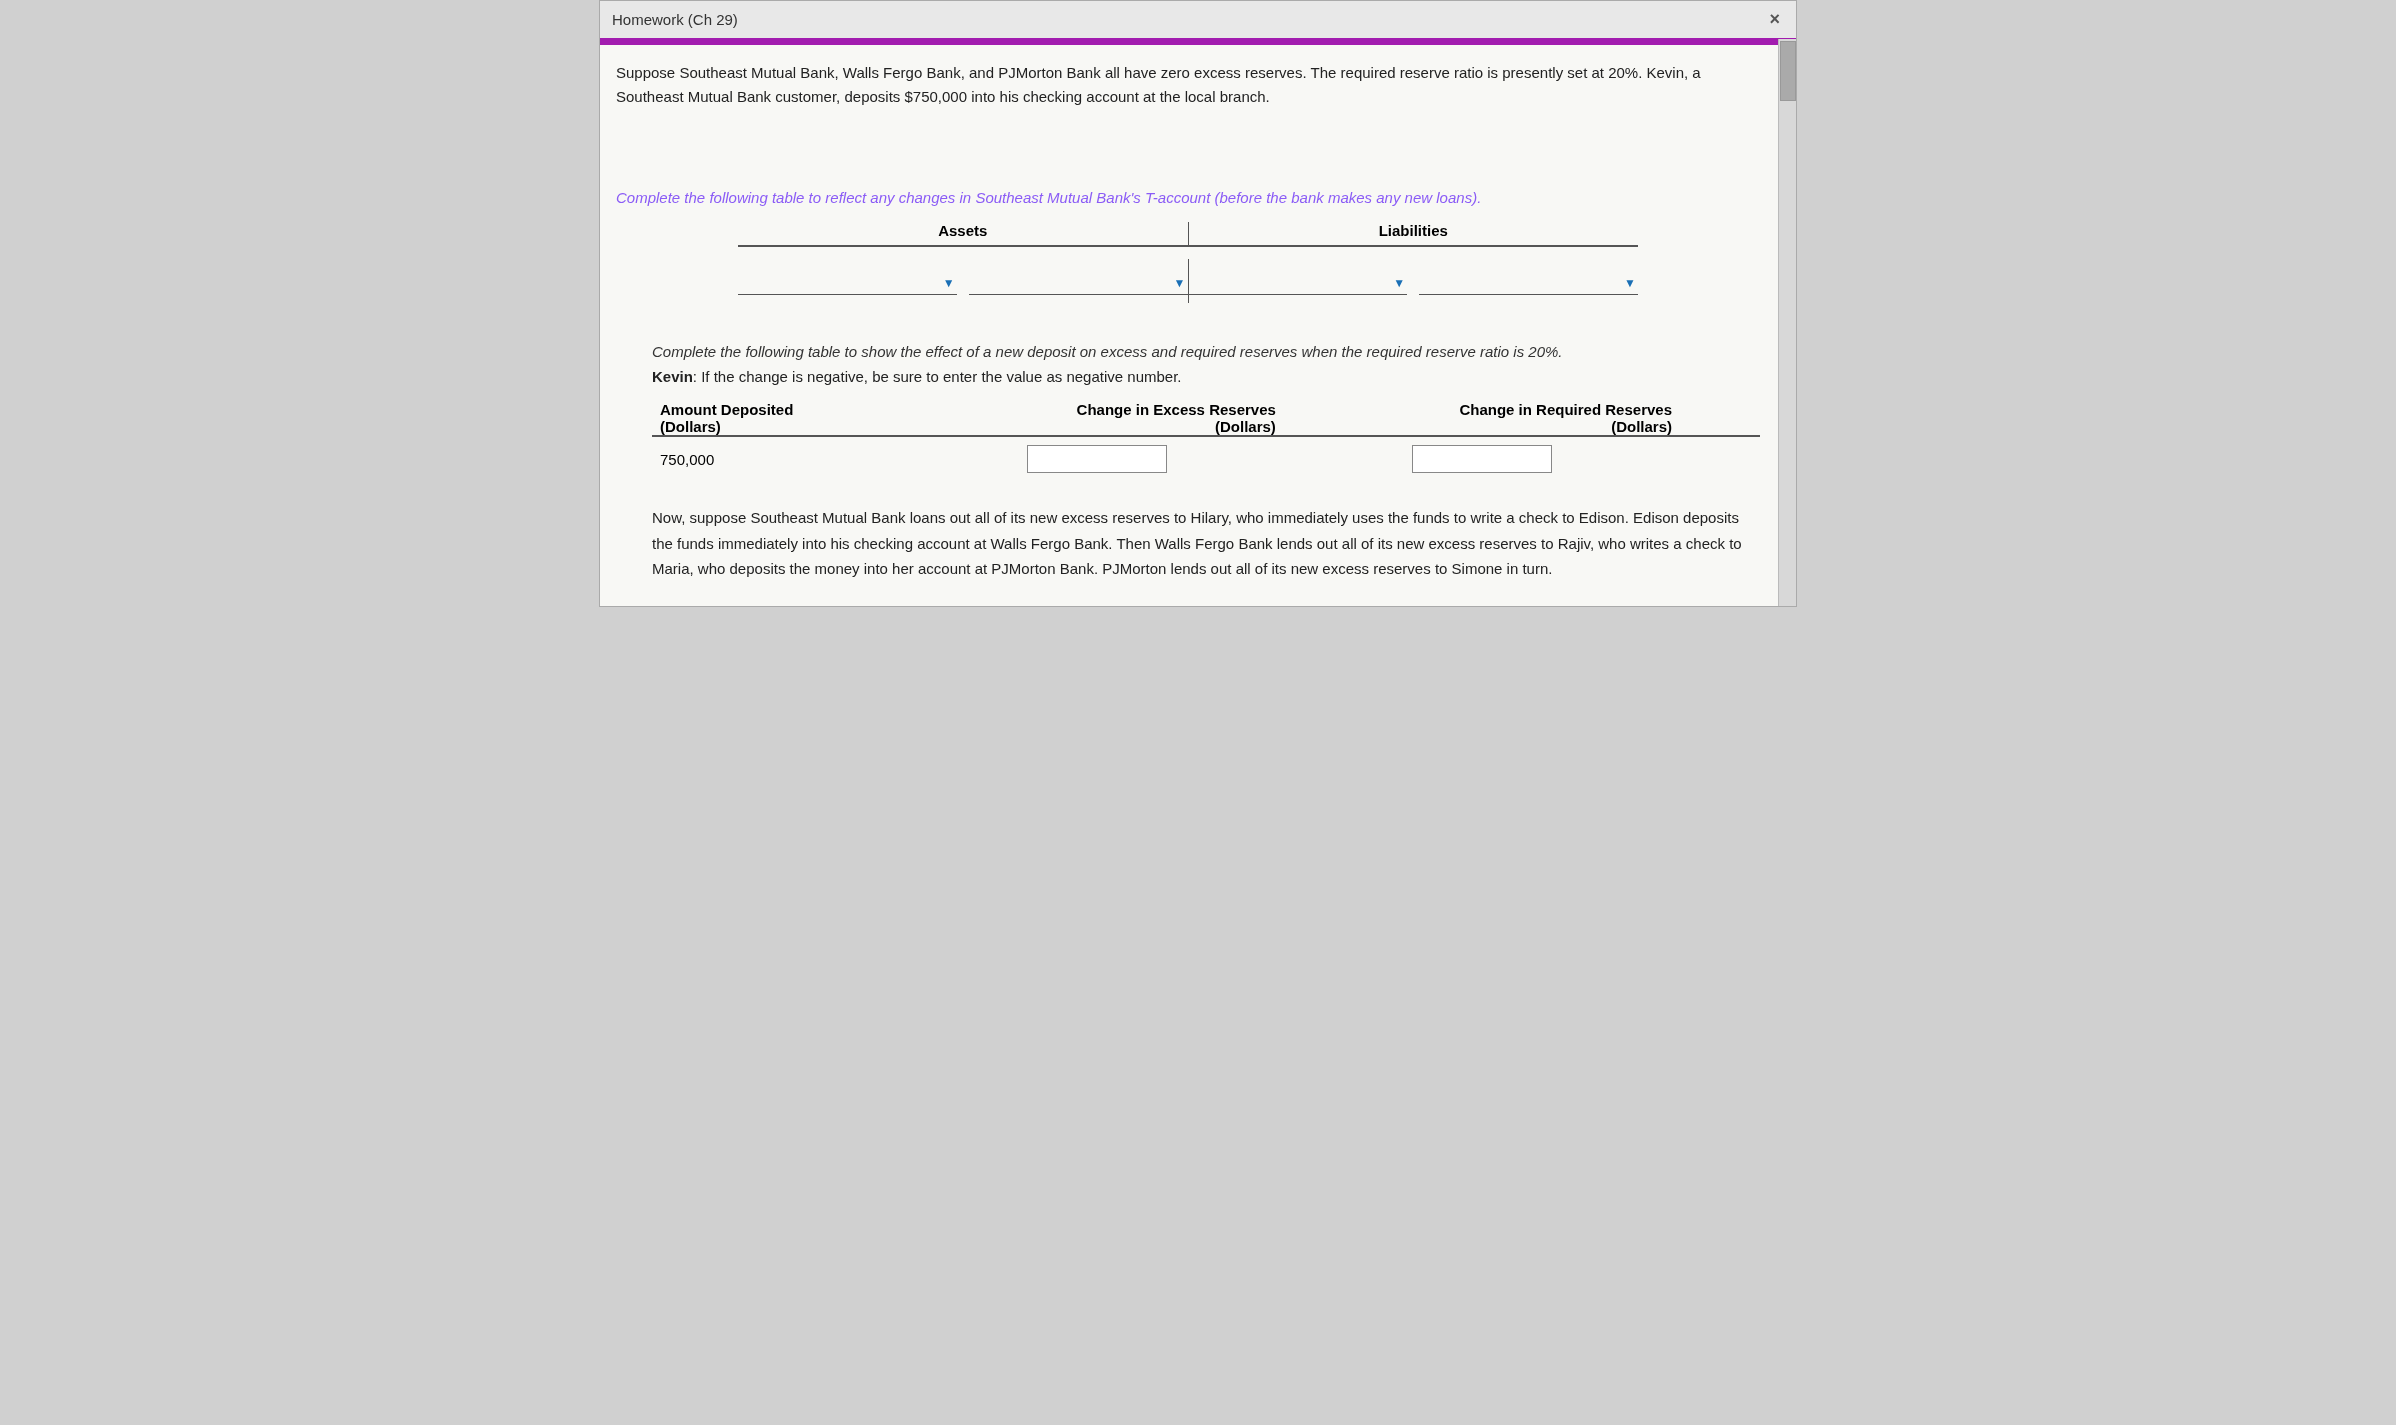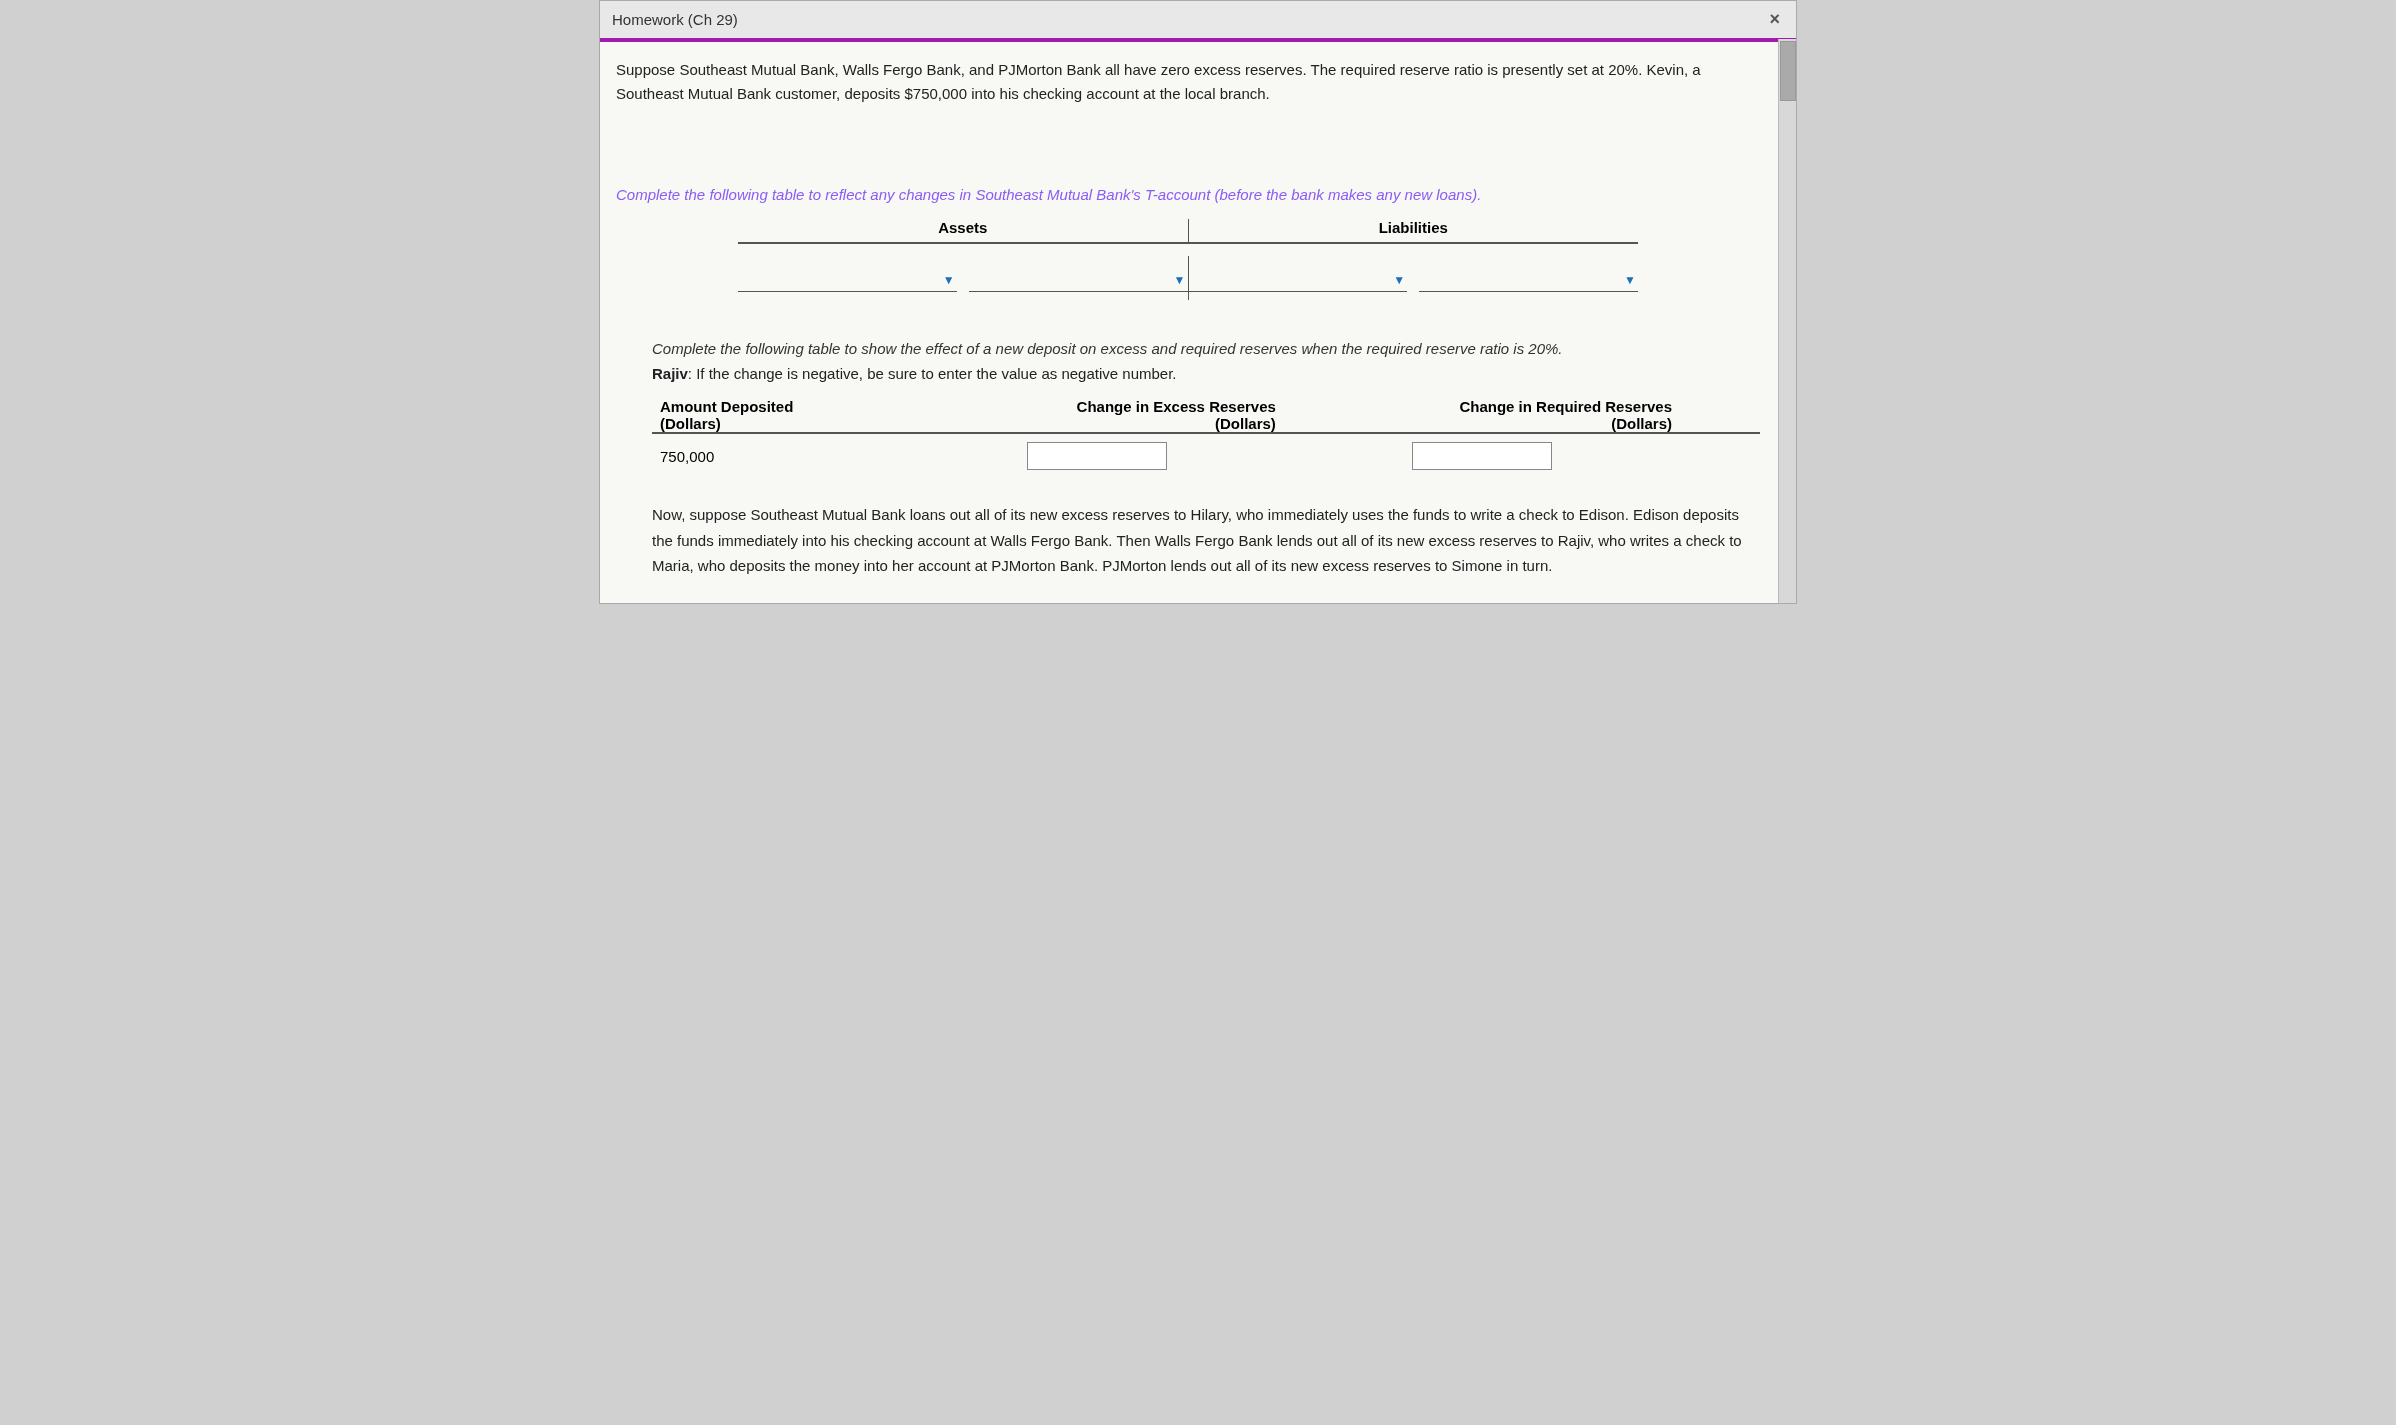--- a/index.html
+++ b/index.html
@@ -21,21 +21,21 @@
     .window {
       width: 1198px;
       background: #f0f0f0;
       border: 1px solid #aaa;
       position: relative;
       margin: 0 auto;
     }
 
     .title-bar {
       background: #e8e8e8;
-      border-bottom: 4px solid #a21caf;
+      border-bottom: 7px solid #a21caf;
       padding: 8px 12px;
       display: flex;
       justify-content: space-between;
       align-items: center;
     }
 
     .title-bar-title {
       font-size: 15px;
       color: #333;
     }
@@ -267,21 +267,21 @@
             </div>
           </div>
         </div>
       </div>
     </div>
 
     <div class="second-table-section">
       <p class="italic-instruction2">Complete the following table to show the effect of a new deposit on excess and required reserves when the required reserve ratio is 20%.</p>
 
       <p class="hint-text">
-        <strong>Rajiv</strong><span>: If the change is negative, be sure to enter the value as negative number.</span>
+        <strong>Kevin</strong><span>: If the change is negative, be sure to enter the value as negative number.</span>
       </p>
 
       <table class="reserves-table">
         <thead>
           <tr>
             <th class="left-align">
               <span>Amount Deposited</span><br>
               <span>(Dollars)</span>
             </th>
             <th>

